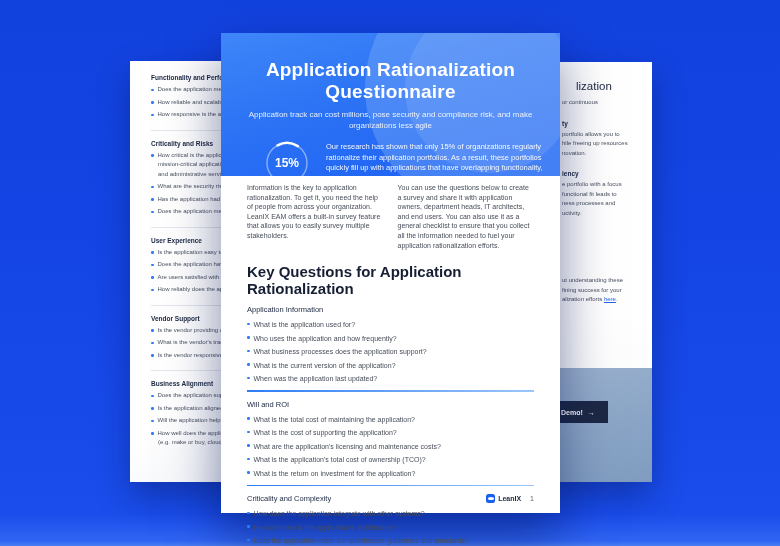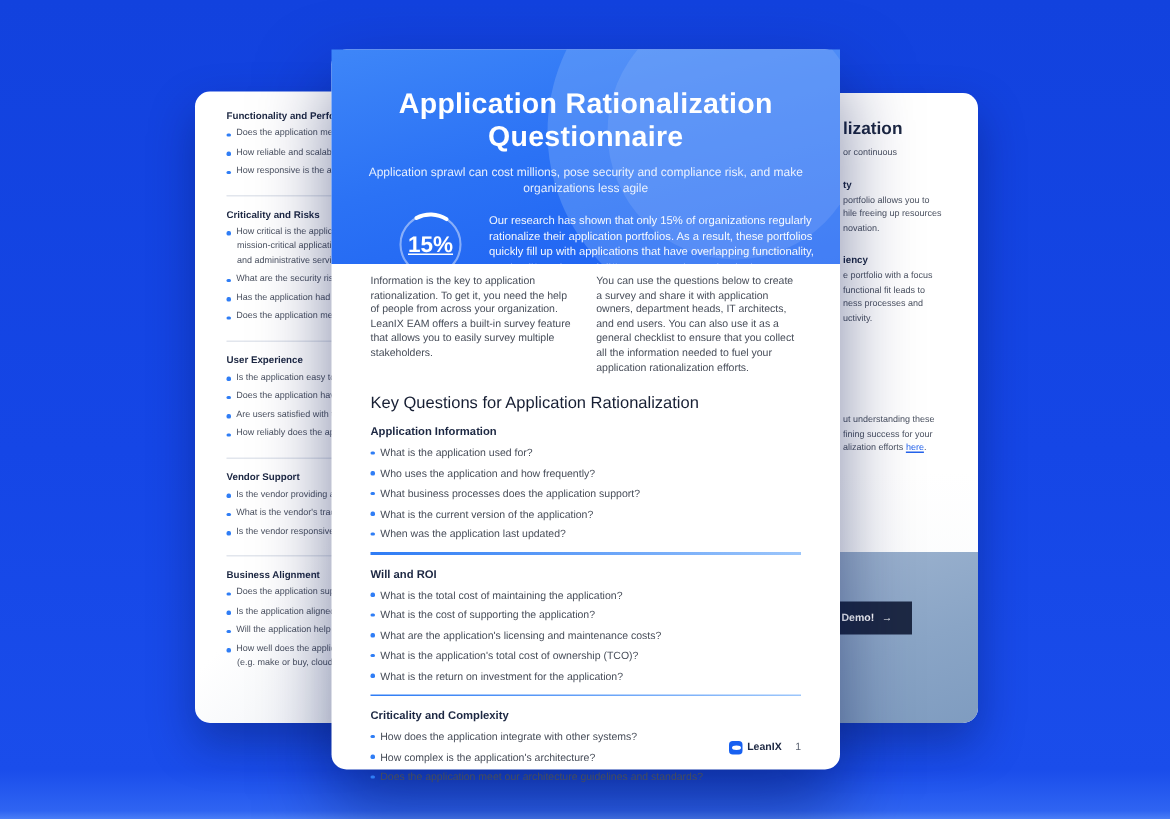--- a/index.html
+++ b/index.html
@@ -3,38 +3,38 @@
 <meta charset="utf-8">
 <style>
   * { margin:0; padding:0; box-sizing:border-box; }
   html,body { width:780px; height:546px; overflow:hidden;
     font-family:"Liberation Sans", sans-serif; }
   .stage { position:relative; width:780px; height:546px;
     background:linear-gradient(180deg,#1242de 0%,#1546e6 55%,#1a4deb 94%,#2f64f2 99%,#4a7df6 100%); }
 
   
   .paper { position:absolute; background:#fff;
-    box-shadow:0 14px 30px rgba(4,18,80,.38);border-radius:10px; }
+    box-shadow:0 14px 30px rgba(4,18,80,.38); }
   .left-page { left:130px; top:61px; width:118px; height:421px; z-index:1;
     background:linear-gradient(135deg,#ffffff 72%,#eef1f6 100%); overflow:hidden; }
   .lp-inner { padding:13px 0 0 21px; }
   .lp-sec { margin-bottom:10px; }
   .lp-sec.bordered { border-top:1px solid #e2e6ed; padding-top:9px; }
   .lp-title { font-size:6.5px; font-weight:bold; color:#1c2742; margin-bottom:4px; white-space:nowrap; }
   .lp-line { display:flex; align-items:flex-start; white-space:nowrap; line-height:9.5px; }
   .lp-line.cont { padding-left:7px; }
   .lp-item { margin-bottom:3px; }
   .lp-txt { font-size:6px; color:#4a5160; }
   .dot { width:2.5px; height:2.5px; border-radius:50%; background:#2f7df5;
     display:inline-block; flex:0 0 2.5px; margin:3.5px 4px 0 0; }
 
   .right-page { left:540px; top:62px; width:112px; height:420px; z-index:1;
     background:linear-gradient(180deg,#ffffff 60%,#f6f8fa 100%); overflow:hidden; }
   .rp-inner { padding:18px 0 0 22px; }
-  .r-title { font-size:11.5px; font-weight:bold; color:#1c2742; margin-bottom:6px; white-space:nowrap; }
+  .r-title { font-size:11.5px; font-weight:normal; color:#1c2742; margin-bottom:6px; white-space:nowrap;margin-left:14px; }
   .r-text { font-size:6px; color:#4a5160; line-height:9.5px; white-space:nowrap; }
   .r-heading { font-size:6.5px; font-weight:bold; color:#1c2742; margin:12px 0 3px; white-space:nowrap; }
   .r-gap { height:58px; }
   .r-link { color:#2563eb; text-decoration:underline; cursor:pointer; }
   .rp-image { position:absolute; left:0; bottom:0; width:112px; height:114px;
     background:linear-gradient(160deg,#9db3cf 0%,#8aa5c6 55%,#7f9cc0 100%); }
   .demo-btn { position:absolute; left:6px; top:33px; height:22px; width:62px;
     background:#1d2944; color:#fff; font-size:7px; font-weight:bold;
     display:flex; align-items:center; padding-left:15px; gap:5px;
     border:none; cursor:pointer; }
@@ -48,30 +48,30 @@
     border-radius:50%; background:rgba(130,175,250,.38); }
   .hc2 { position:absolute; right:-15px; top:-30px; width:170px; height:170px;
     border-radius:50%; background:rgba(255,255,255,.10); }
   .h-title { position:relative; text-align:center; margin-top:26px;
     font-size:19px; font-weight:bold; color:#fff; letter-spacing:.2px; }
   .h-sub { position:relative; width:310px; margin:6px auto 0; text-align:center;
     font-size:8px; line-height:11px; color:rgba(255,255,255,.88); }
   .h-stat { position:relative; display:flex; align-items:center; margin:10px 0 0 44px; }
   .stat-badge { position:relative; width:44px; height:44px; flex:0 0 44px; }
   .stat-badge .pct { position:absolute; inset:0; display:flex; align-items:center;
-    justify-content:center; font-size:15px; font-weight:bold; color:#fff;text-decoration:underline; }
+    justify-content:center; font-size:12px; font-weight:bold; color:#fff; }
   .h-stat-text { margin-left:17px; width:228px; font-size:7.5px; line-height:10.5px;
     color:rgba(255,255,255,.95); }
 
   .body { padding:0 26px; }
   .intro { display:flex; gap:14px; margin-top:7px; }
   .intro-col { flex:1; font-size:7px; line-height:9.6px; color:#474d59; }
-  .key-heading { margin-top:13px; font-size:11px; font-weight:normal; color:#161e33; }
+  .key-heading { margin-top:13px; font-size:15px; font-weight:bold; color:#161e33; }
   .q-sections { margin-top:8px; }
-  .c-title { font-size:7.5px; font-weight:bold; color:#1c2742; margin-bottom:6px; }
+  .c-title { font-size:7.5px; font-weight:normal; color:#1c2742; margin-bottom:6px; }
   .c-row { display:flex; align-items:flex-start; margin-bottom:4.5px; }
   .c-row .dot { margin-top:2.8px; }
   .c-q { font-size:7px; color:#474d59; line-height:9px; }
   .divider { height:1.5px; margin:7px 0 8px;
     background:linear-gradient(90deg,#2e7cf5,#9cc6fb); }
 
   .footer { position:absolute; right:26px; bottom:10px; display:flex;
     align-items:center; gap:9px; }
   .brand { display:flex; align-items:center; gap:3px; }
   .brand-icon { width:9px; height:9px; border-radius:2.5px; background:#1760f0;
@@ -248,21 +248,21 @@
       </button>
     </div>
   </div>
 
   <div class="paper center-page">
 
     <div class="header">
       <div class="hc1"></div>
       <div class="hc2"></div>
       <div class="h-title">Application Rationalization Questionnaire</div>
-      <div class="h-sub">Application sprawl can cost millions, pose security and compliance risk, and make organizations less agile</div>
+      <div class="h-sub">Application track can cost millions, pose security and compliance risk, and make organizations less agile</div>
       <div class="h-stat">
         <div class="stat-badge">
           <svg width="44" height="44" viewBox="0 0 44 44">
             <circle cx="22" cy="22" r="20" fill="none" stroke="rgba(255,255,255,0.45)" stroke-width="1.4"></circle>
             <circle cx="22" cy="22" r="20" fill="none" stroke="#ffffff" stroke-width="2.6" stroke-linecap="round" stroke-dasharray="21 104.6" transform="rotate(-118 22 22)"></circle>
           </svg>
           <div class="pct">15%</div>
         </div>
         <div class="h-stat-text">Our research has shown that only 15% of organizations regularly rationalize their application portfolios. As a result, these portfolios quickly fill up with applications that have overlapping functionality, varying lifecycles, and different supporting technologies.</div>
       </div>

